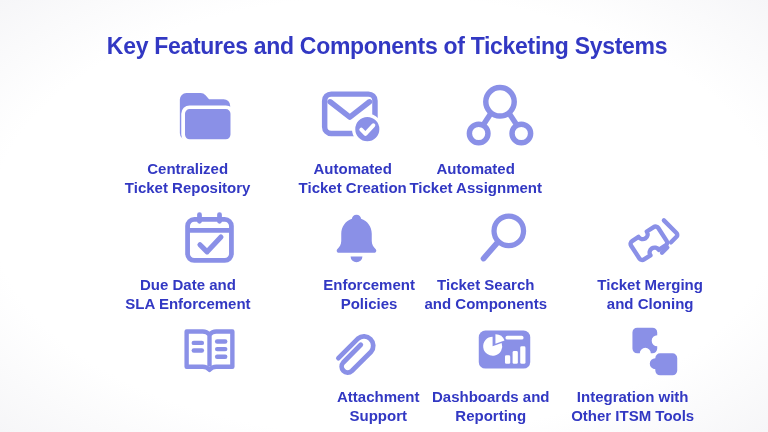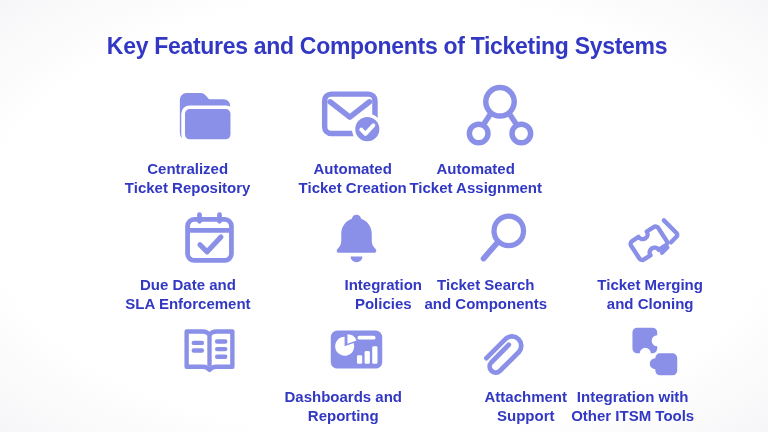--- a/index.html
+++ b/index.html
@@ -125,21 +125,21 @@
 SLA Enforcement</div>
     </div>
 
     <div class="cell">
       <div class="icon-box">
         <svg viewBox="0 0 64 64">
           <path fill="currentColor" d="M32 7c2.8 0 4.6 1.8 4.8 4.2C43.5 13.4 48 19.6 48 27v7.5c0 3.8 1.9 6.3 4.2 8.8 1.2 1.3.4 3.7-1.6 3.7H13.4c-2 0-2.8-2.4-1.6-3.7 2.3-2.5 4.2-5 4.2-8.8V27c0-7.4 4.5-13.6 11.2-15.8.2-2.4 2-4.2 4.8-4.2z"></path>
           <path fill="currentColor" d="M25.8 50.8a6.2 6.2 0 0 0 12.4 0z"></path>
         </svg>
       </div>
-      <div class="label">Integration
+      <div class="label">Enforcement
 Policies</div>
     </div>
 
     <div class="cell">
       <div class="icon-box">
         <svg viewBox="0 0 64 64">
           <circle cx="36.5" cy="24" r="15.5" fill="none" stroke="currentColor" stroke-width="5.5"></circle>
           <line x1="24.8" y1="36" x2="10" y2="53" stroke="currentColor" stroke-width="6" stroke-linecap="round"></line>
         </svg>
       </div>
@@ -175,46 +175,46 @@
           <line x1="40" y1="22.5" x2="48.5" y2="22.5" stroke="currentColor" stroke-width="4.6" stroke-linecap="round"></line>
           <line x1="40" y1="30.5" x2="48.5" y2="30.5" stroke="currentColor" stroke-width="4.6" stroke-linecap="round"></line>
           <line x1="40" y1="38.5" x2="48.5" y2="38.5" stroke="currentColor" stroke-width="4.6" stroke-linecap="round"></line>
         </svg>
       </div>
     </div>
 
     <div class="cell">
       <div class="icon-box">
         <svg viewBox="0 0 64 64">
+          <path d="M13 40 L33.5 19.5 a9.8 9.8 0 0 1 13.8 13.8 L27 53.5 a6.3 6.3 0 0 1 -8.9 -8.9 L36.5 26" fill="none" stroke="currentColor" stroke-width="5" stroke-linecap="round" stroke-linejoin="round"></path>
+        </svg>
+      </div>
+      <div class="label">Attachment
+Support</div>
+    </div>
+
+    <div class="cell">
+      <div class="icon-box">
+        <svg viewBox="0 0 64 64">
           <rect x="5" y="11" width="54" height="40" rx="7" fill="currentColor"></rect>
           <path d="M19.5 27.5 L19.5 17.5 A10 10 0 1 0 29 24 z" fill="#fff"></path>
           <path d="M19.5 27.5 L19.5 17.5 A10 10 0 0 1 29 24 z" fill="#fff" transform="translate(3,-2.5)"></path>
           <rect x="33" y="16.5" width="19" height="4" rx="2" fill="#fff"></rect>
           <rect x="32.5" y="37" width="5.5" height="9" rx="1.5" fill="#fff"></rect>
           <rect x="40.5" y="32.5" width="5.5" height="13.5" rx="1.5" fill="#fff"></rect>
           <rect x="48.5" y="27.5" width="5.5" height="18.5" rx="1.5" fill="#fff"></rect>
         </svg>
       </div>
       <div class="label">Dashboards and
 Reporting</div>
     </div>
 
     <div class="cell">
       <div class="icon-box">
         <svg viewBox="0 0 64 64">
-          <path d="M13 40 L33.5 19.5 a9.8 9.8 0 0 1 13.8 13.8 L27 53.5 a6.3 6.3 0 0 1 -8.9 -8.9 L36.5 26" fill="none" stroke="currentColor" stroke-width="5" stroke-linecap="round" stroke-linejoin="round"></path>
-        </svg>
-      </div>
-      <div class="label">Attachment
-Support</div>
-    </div>
-
-    <div class="cell">
-      <div class="icon-box">
-        <svg viewBox="0 0 64 64">
           <path fill="currentColor" d="M17 8 h16 a5 5 0 0 1 5 5 v3 a5.8 5.8 0 0 0 0 11.6 v2.4 a5 5 0 0 1 -5 5 h-1.7 a5.8 5.8 0 0 0 -11.6 0 H17 a5 5 0 0 1 -5 -5 V13 a5 5 0 0 1 5 -5 z"></path>
           <path fill="currentColor" d="M41 35 h13 a5 5 0 0 1 5 5 v13 a5 5 0 0 1 -5 5 H41 a5 5 0 0 1 -5 -5 v-1.4 a5.8 5.8 0 0 1 0 -11.6 a5 5 0 0 1 5 -5 z"></path>
         </svg>
       </div>
       <div class="label">Integration with
 Other ITSM Tools</div>
     </div>
 
   </div>
 

